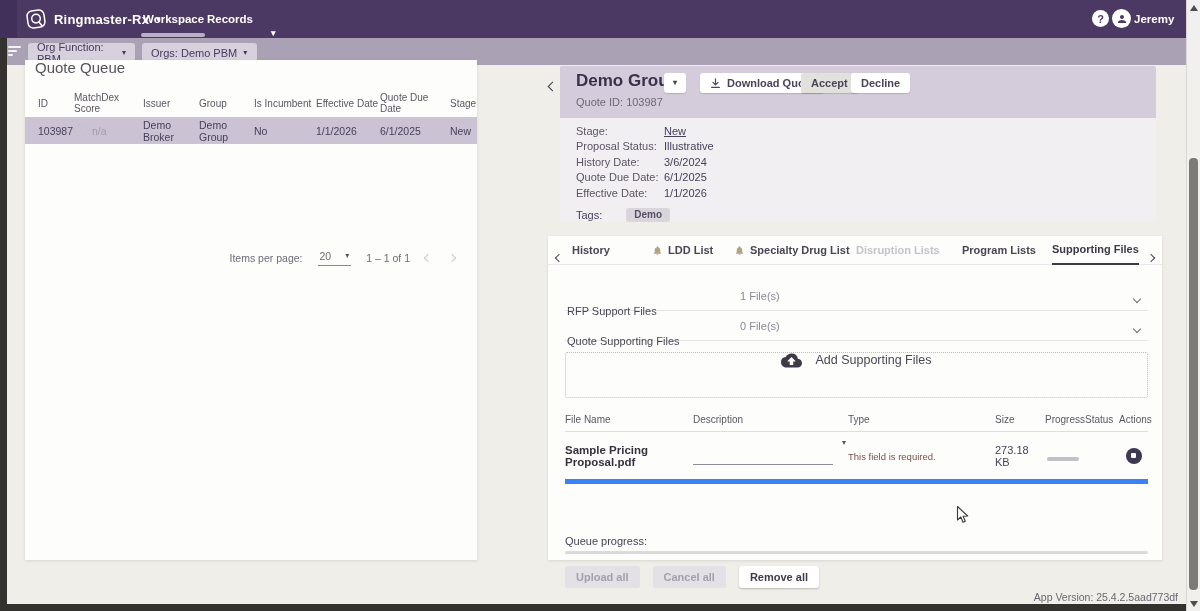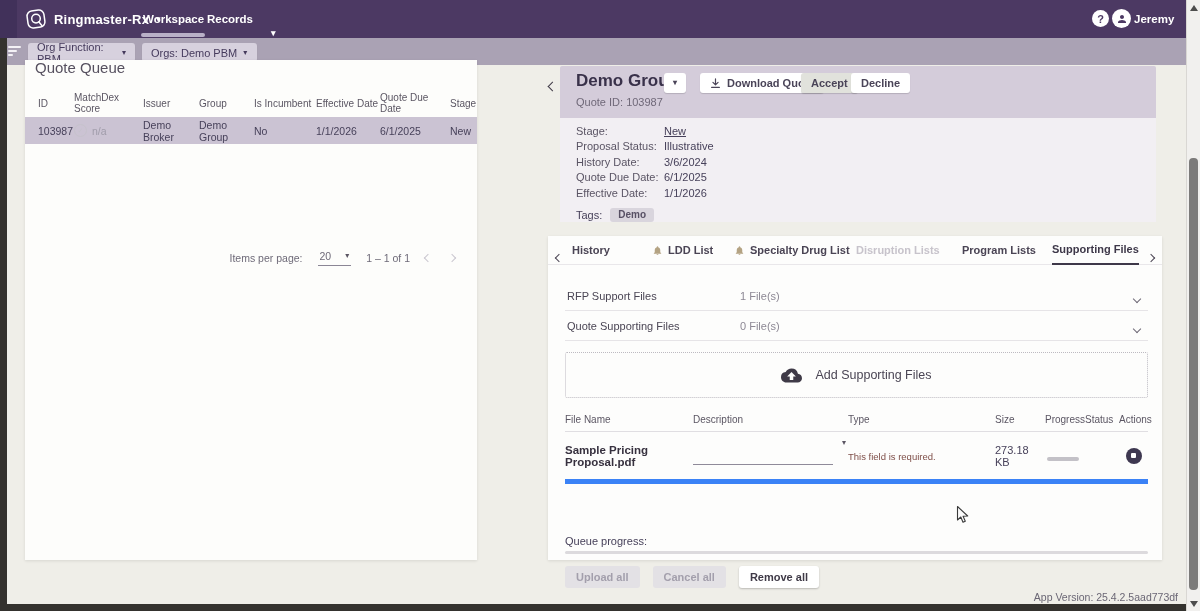--- a/index.html
+++ b/index.html
@@ -62,39 +62,39 @@
   .detail-title{position:absolute;left:16px;top:5px;font-size:17px;font-weight:700;color:#39314a}
   .hdr-btn{position:absolute;top:7px;height:20px;background:#fff;border-radius:3px;display:flex;align-items:center;gap:6px;padding:0 10px;font-size:11px;font-weight:700;color:#4a4458;box-shadow:0 1px 1px rgba(0,0,0,.15)}
   .hdr-btn .caret{color:#4a4458;font-size:8px}
   .quote-id{position:absolute;left:16px;top:30px;font-size:11px;color:#6f6878}
 
   .detail-body{position:absolute;left:560px;top:118px;width:596px;height:104px;background:#f2eff3;padding:7px 0 0 16px;font-size:11px}
   .detail-row{display:flex;margin-bottom:3.4px}
   .detail-row .lbl{width:88px;color:#5a5464}
   .detail-row .val{color:#47415a}
   .link{color:#8d87a0;text-decoration:underline}
-  .tags-row{display:flex;align-items:center;gap:8px;margin-top:9px}
+  .tags-row{display:flex;align-items:center;gap:24px;margin-top:9px}
   .tag-chip{background:#d9d5dd;border-radius:3px;padding:1.5px 8px;font-size:10px;font-weight:700;color:#575064}
 
   
   .files-card{position:absolute;left:548px;top:236px;width:614px;height:324px;background:#fdfdfc;box-shadow:0 1px 3px rgba(0,0,0,.10)}
   .tabbar{position:absolute;left:0;top:0;width:100%;height:29px;border-bottom:1px solid #e9e7ea}
   .tab{position:absolute;top:0;height:29px;line-height:29px;font-size:11px;font-weight:700;color:#4a4454;display:flex;align-items:center;gap:5px}
   .tab.disabled{color:#c7c3cb}
   .tab.active{color:#3e3849;border-bottom:2px solid #3e3849}
   .tab-arrow{position:absolute;top:11px;color:#4a4454}
   .bell-svg{width:11px;height:11px;fill:#b4a383}
 
   .files-content{position:absolute;left:17px;top:45px;width:583px}
   .acc-row{position:relative;height:30px;border-bottom:1px solid #e6e4e7;font-size:11px}
-  .acc-label{position:absolute;left:2px;top:9px;color:#4a4554}
+  .acc-label{position:absolute;left:2px;top:24px;color:#4a4554}
   .acc-count{position:absolute;left:175px;top:9px;color:#8d8894}
   .acc-chev{position:absolute;right:8px;top:11px;color:#6d6876}
 
-  .dropzone{position:absolute;left:0;top:71px;width:583px;height:46px;border:1.6px dotted #bdbac1;border-radius:2px;background:#fdfdfc;display:flex;align-items:center;justify-content:center;gap:13px}
+  .dropzone{position:absolute;left:0;top:71px;width:583px;height:46px;border:1.6px dotted #bdbac1;border-radius:2px;background:#fdfdfc;display:flex;justify-content:center;gap:13px}
   .dropzone-label{font-size:12.5px;color:#4a4554}
   .cloud-svg{width:21px;height:15px;fill:#3f3a47}
 
   .ft-grid{display:grid;grid-template-columns:128px 155px 147px 50px 40px 34px 29px;align-items:center}
   .ft-head{position:absolute;left:0;top:127px;width:583px;height:24px;font-size:10px;color:#5b5663;border-bottom:1px solid #e0dee2}
   .ft-row{position:absolute;left:0;top:151px;width:583px;height:52px;border-bottom:5px solid #3b82f6}
   .file-name{font-size:11.5px;font-weight:700;color:#37313f}
   .desc-input{width:140px;height:16px;border:none;border-bottom:1px solid #8f8a99;background:transparent;outline:none;font-size:11px}
   .type-field{position:relative;width:134px}
   .type-line{position:relative;height:16px;border-bottom:1px solid #8f8a99}

